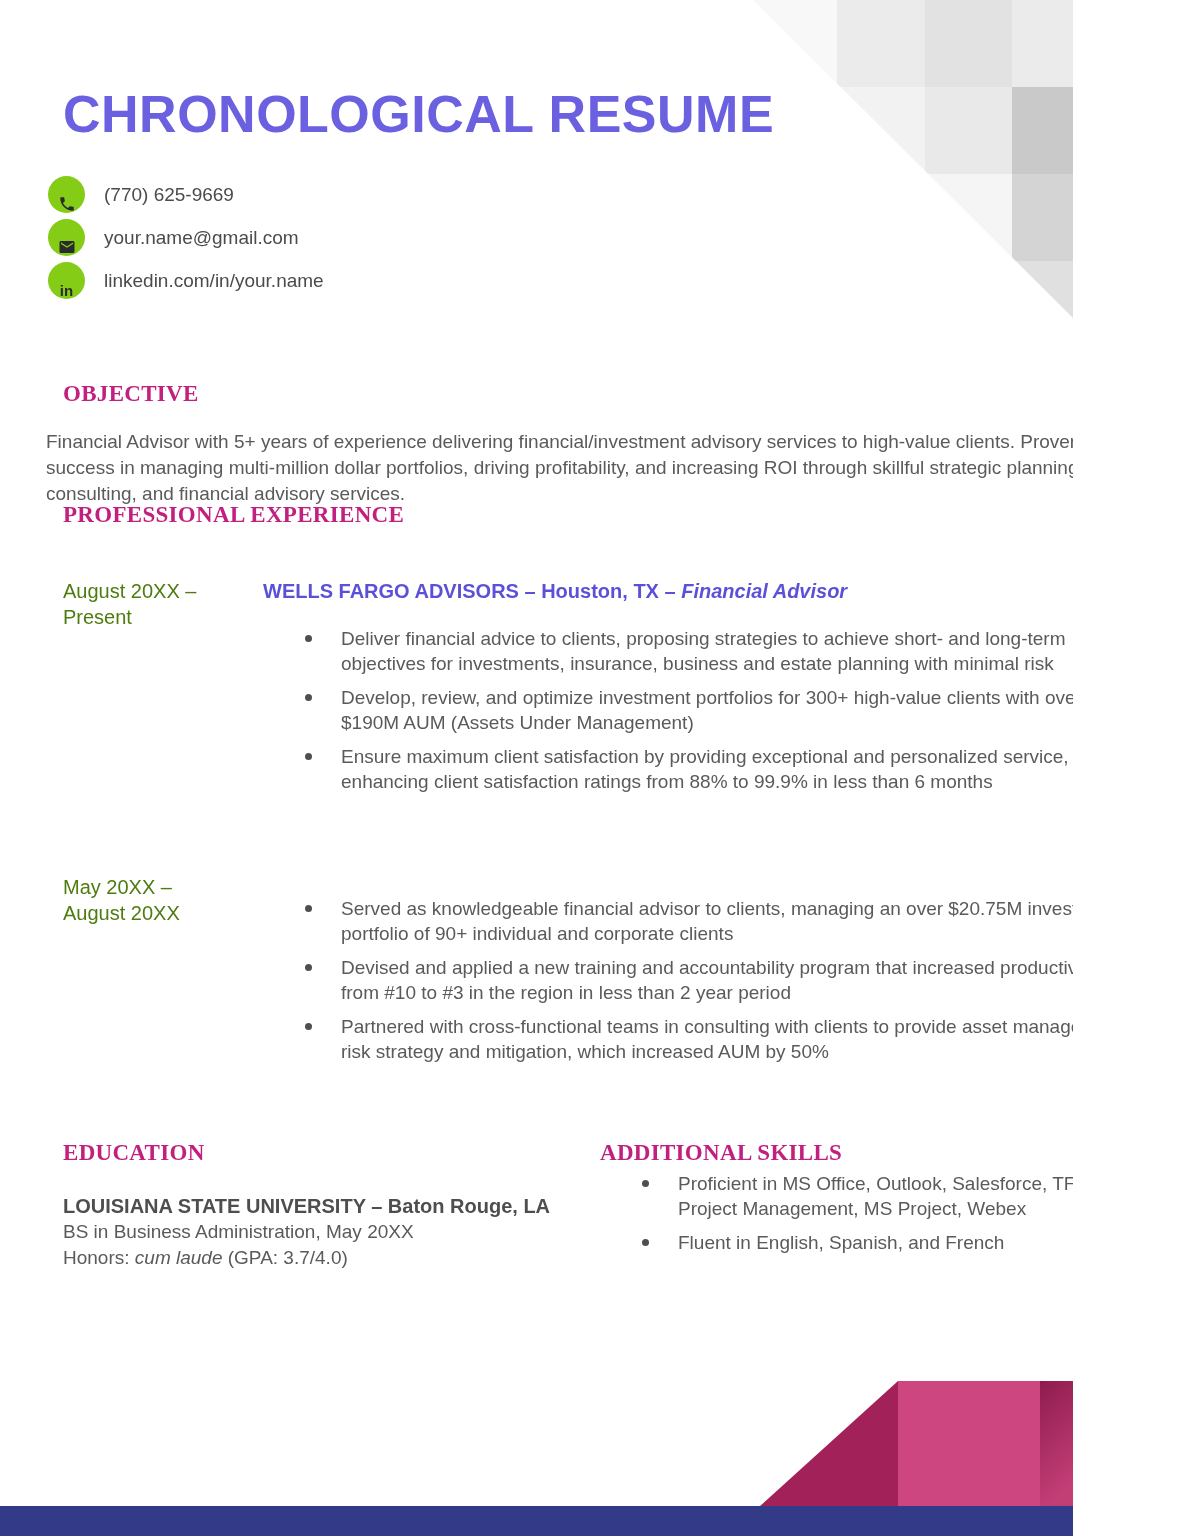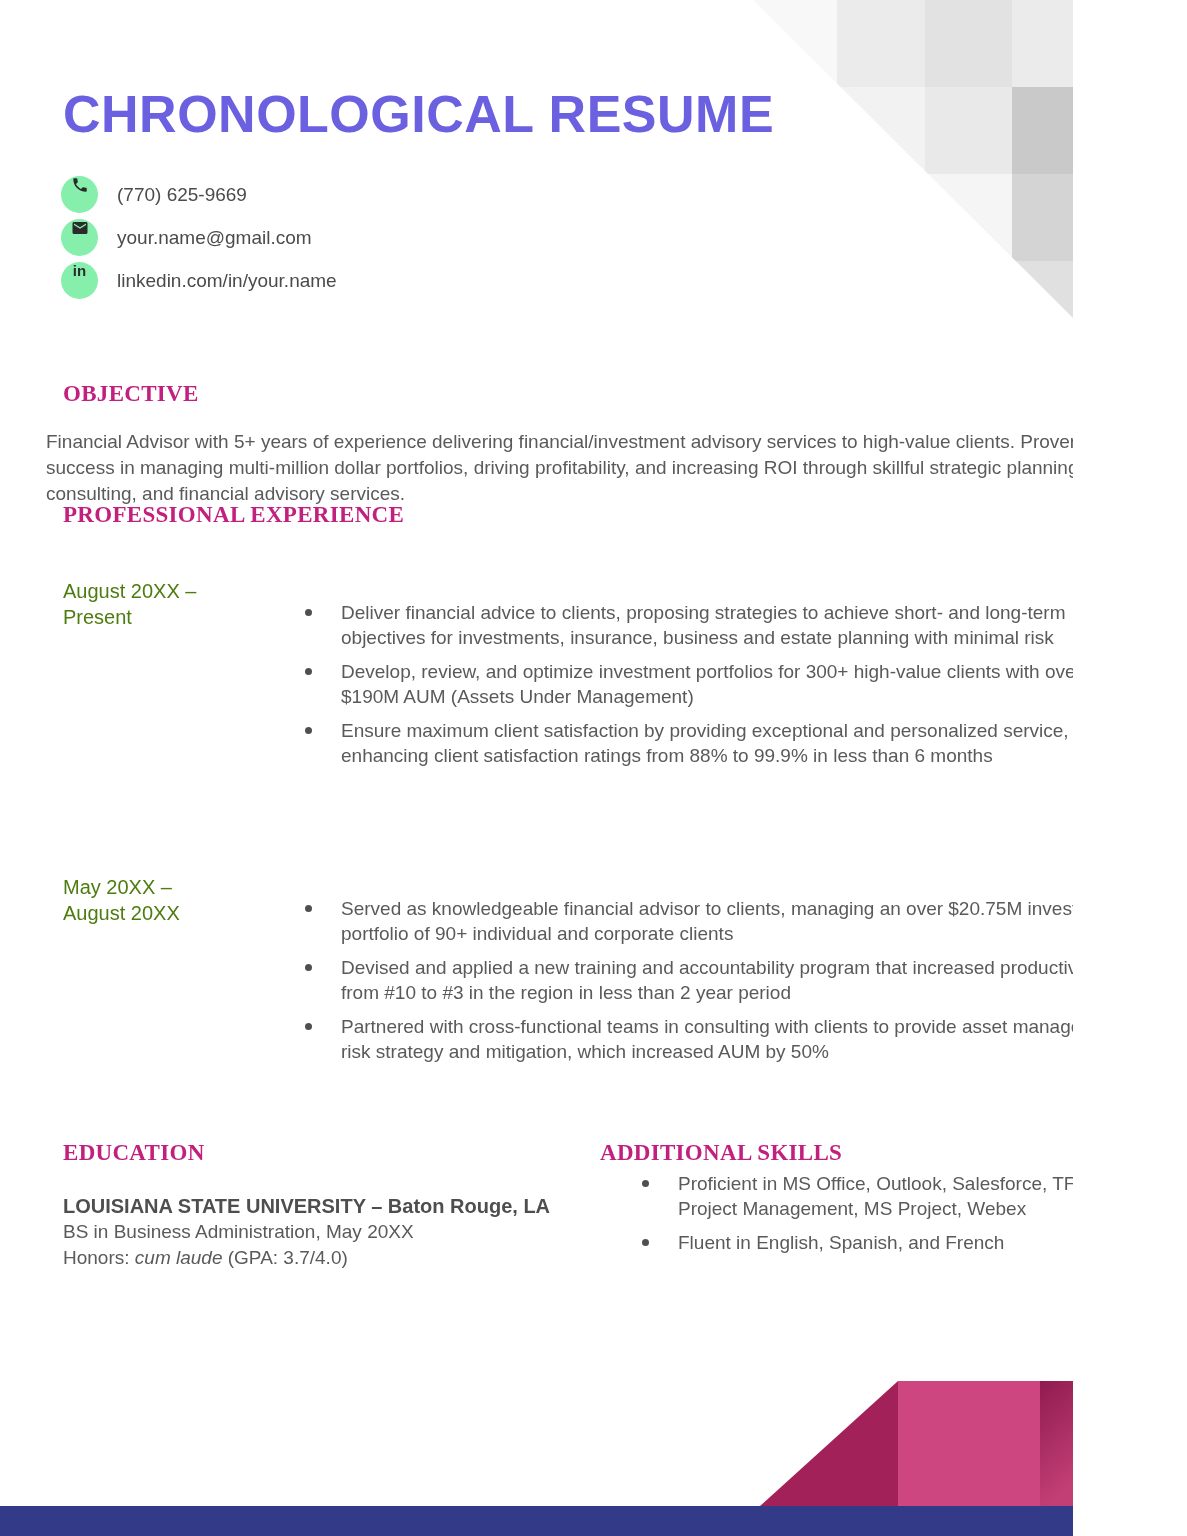--- a/index.html
+++ b/index.html
@@ -22,25 +22,25 @@
     position:absolute; left:0; bottom:0; width:100%; height:30px;
     background:#333a87;
   }
 
   
   .title {
     position:absolute; left:63px; top:84px;
     font-size:52px; font-weight:bold; color:#6a60e0; letter-spacing:0.5px;
     white-space:nowrap;
   }
-  .contact { position:absolute; left:61px; top:176px; }
+  .contact { position:absolute; left:48px; top:176px; }
   .contact-row { display:flex; align-items:center; height:37px; margin-bottom:6px; }
   .contact-ic {
-    width:37px; height:37px; border-radius:50%; background:#86efac;
-    display:flex; align-items:flex-start; justify-content:center; flex:0 0 auto;
+    width:37px; height:37px; border-radius:50%; background:#84cc16;
+    display:flex; align-items:flex-end; justify-content:center; flex:0 0 auto;
   }
   .contact-ic svg { display:block; }
   .contact-ic .in-txt { font-size:15px; font-weight:bold; color:#2b2b2b; }
   .contact-text { margin-left:19px; font-size:19px; color:#4b4b4b; }
 
   
   .sec-h {
     position:absolute; left:63px;
     font-size:23px; font-weight:bold; color:#c2207f; letter-spacing:0.3px;
     white-space:nowrap;
@@ -122,20 +122,21 @@
   <div class="objective-body body-text">Financial Advisor with 5+ years of experience delivering financial/investment advisory services to high-value clients. Proven success in managing multi-million dollar portfolios, driving profitability, and increasing ROI through skillful strategic planning, consulting, and financial advisory services.</div>
 
   <div class="sec-h" style="top:502px;">PROFESSIONAL EXPERIENCE</div>
 
   <div class="job" style="top:578px;">
     <div class="job-dates">
       <div>August 20XX –</div>
       <div>Present</div>
     </div>
     <div>
+      <div class="job-head"><span>WELLS FARGO ADVISORS – Houston, TX – </span><span class="role">Financial Advisor</span></div>
       <ul class="dots">
         <li>Deliver financial advice to clients, proposing strategies to achieve short- and long-term objectives for investments, insurance, business and estate planning with minimal risk</li>
         <li>Develop, review, and optimize investment portfolios for 300+ high-value clients with over $190M AUM (Assets Under Management)</li>
         <li>Ensure maximum client satisfaction by providing exceptional and personalized service, enhancing client satisfaction ratings from 88% to 99.9% in less than 6 months</li>
       </ul>
     </div>
   </div>
 
   <div class="job" style="top:874px;">
     <div class="job-dates">

